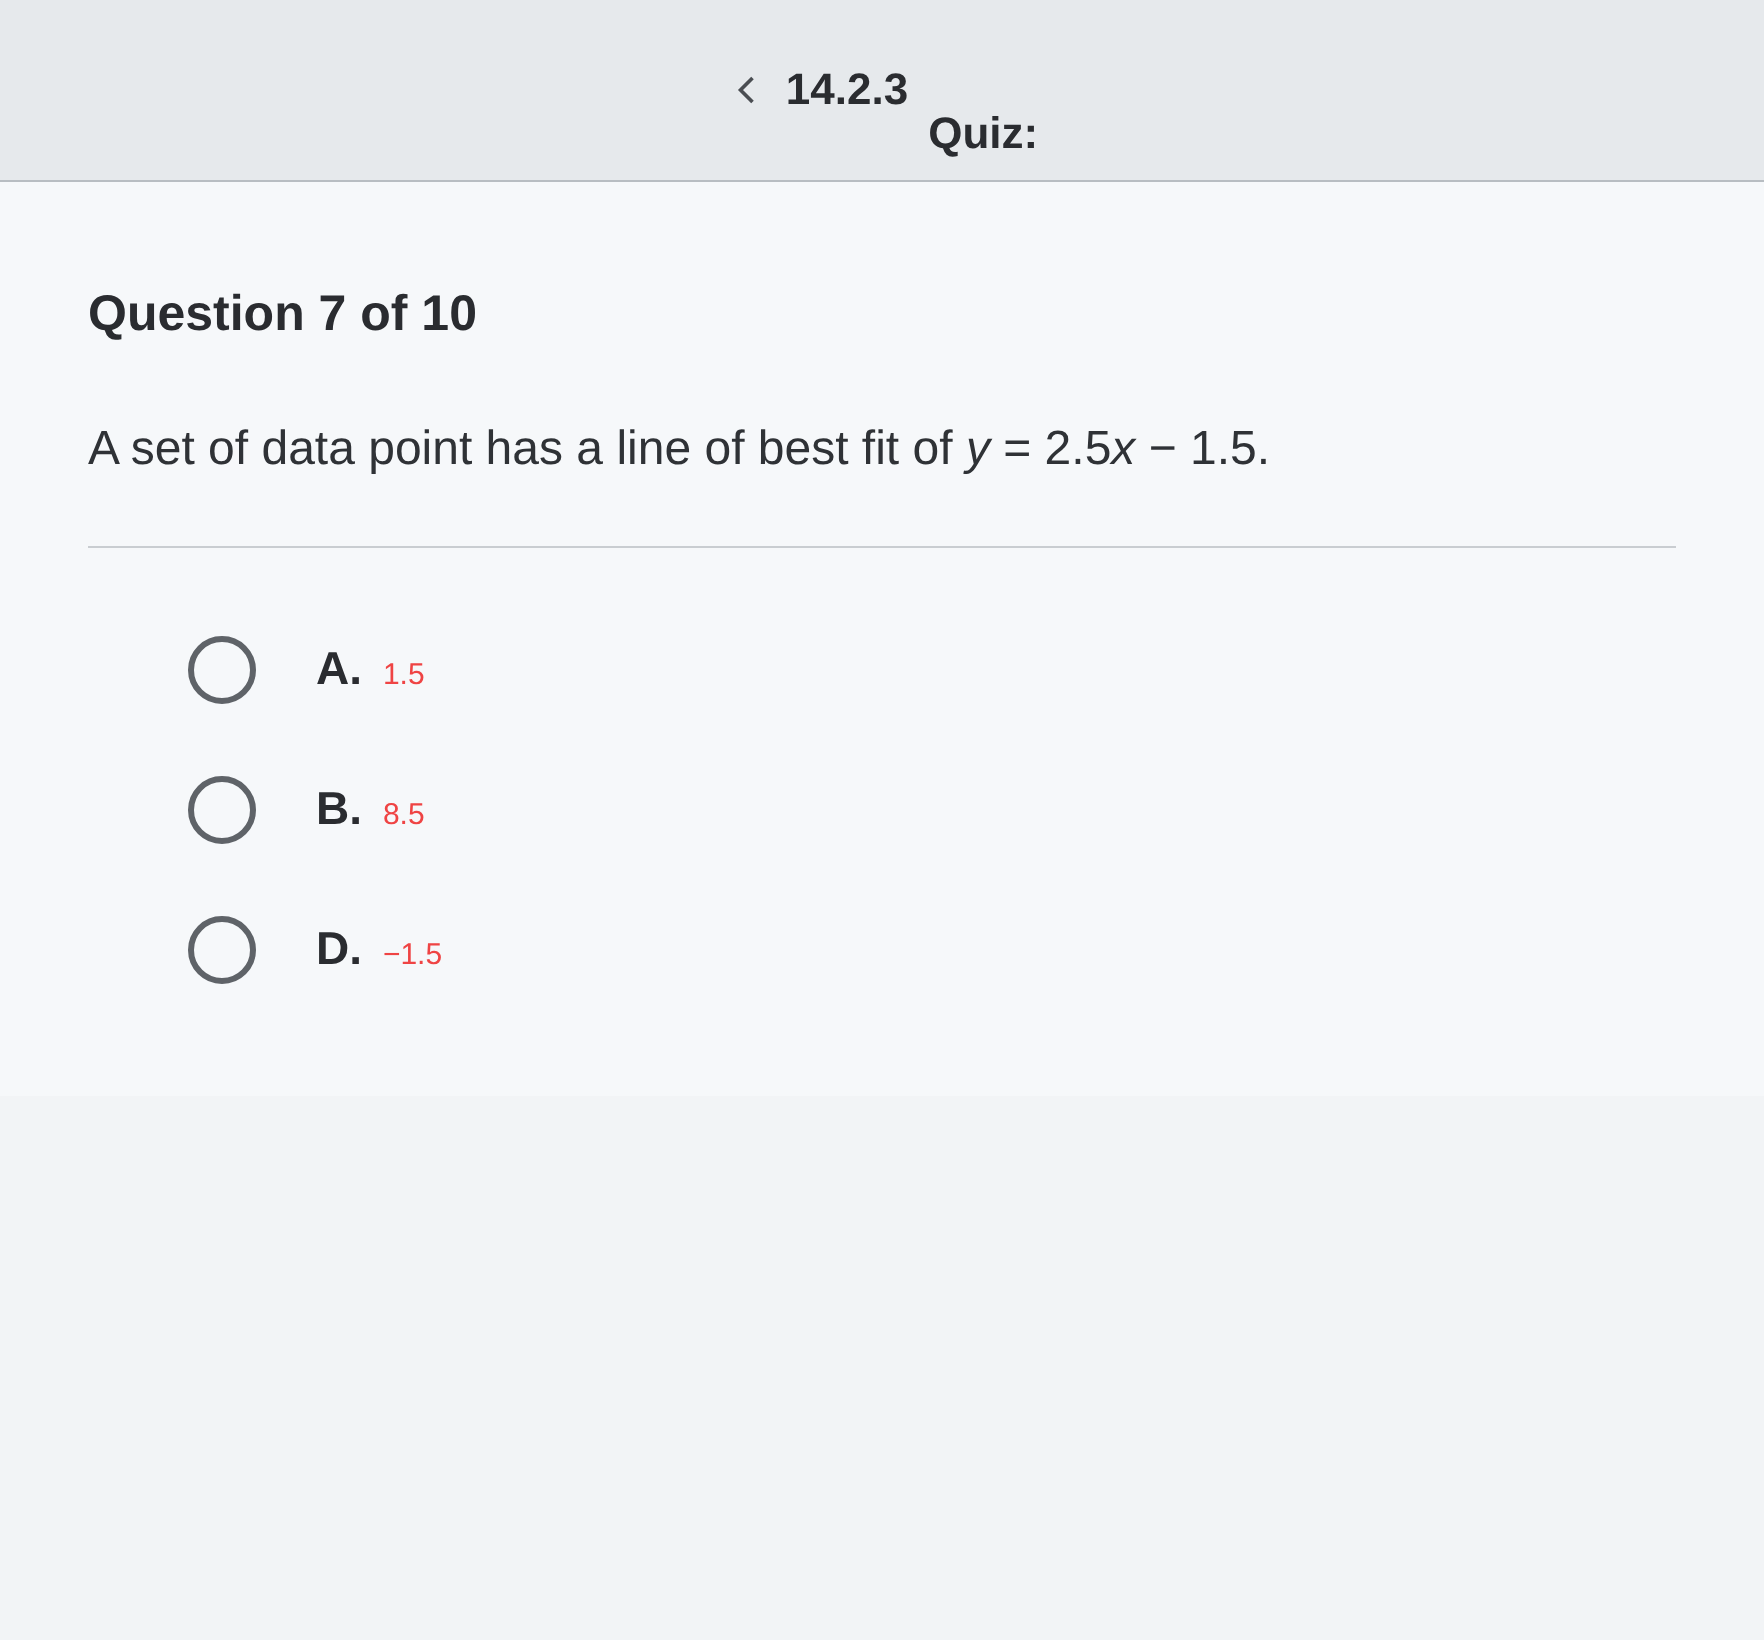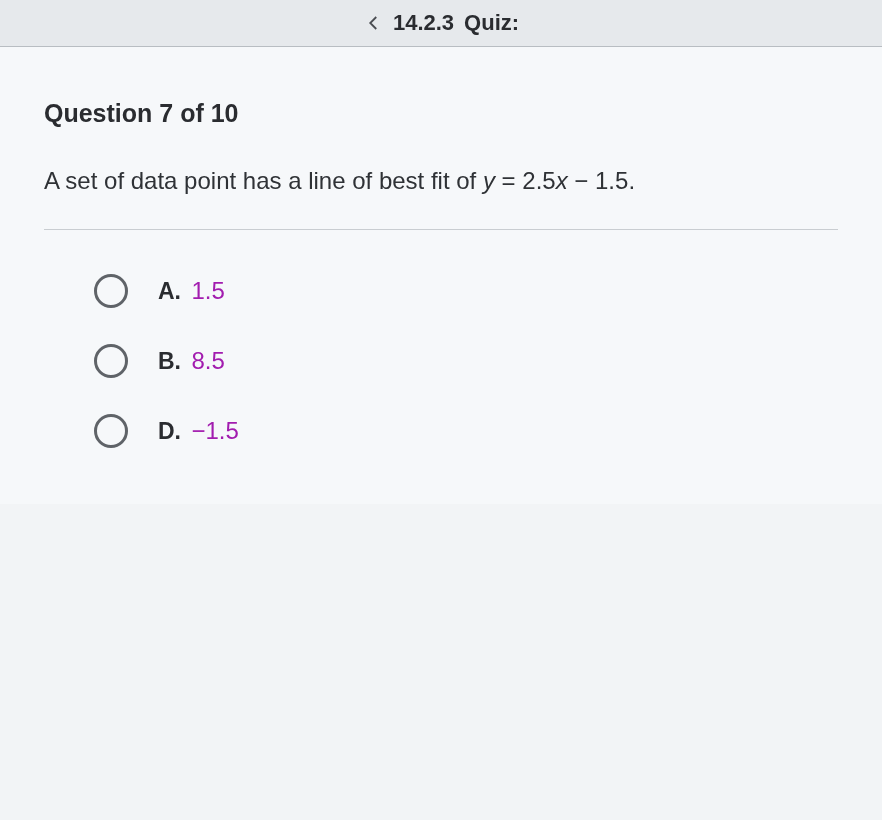--- a/index.html
+++ b/index.html
@@ -22,21 +22,21 @@
   }
   .back-icon {
     width: 22px;
     height: 22px;
     display: flex;
     align-items: center;
     justify-content: center;
     color: #4a4d52;
   }
   .quiz-code { font-weight: 700; font-size: 22px; color: #2a2c30; }
-  .quiz-label { font-weight: 700; font-size: 22px; color: #2a2c30; margin-left: 2px;}
+  .quiz-label { font-weight: 700; font-size: 22px; color: #2a2c30; margin-left: 2px; margin-top: 44px;}
   .quiz-title { font-weight: 400; font-size: 22px; color: #4a4d52; margin-left: 6px;}
   .content {
     background: #f6f8fa;
     padding: 52px 44px 20px 44px;
   }
   .question-heading {
     font-weight: 700;
     font-size: 25px;
     color: #2a2c30;
     margin-bottom: 36px;
@@ -80,21 +80,21 @@
     margin-left: -5px;
     margin-right: -5px;
     position: relative;
   }
   .hand-icon {
     position: absolute;
     font-size: 20px;
     color: #4a4d52;
   }
   .opt-letter { font-weight: 700; font-size: 23px; color: #2a2c30; }
-  .opt-text { font-weight: 400; font-size: 24px; color: #a21caf; margin-left: 6px;}
+  .opt-text { font-weight: 400; font-size: 15px; color: #ef4444; margin-left: 6px;}
 </style>
 </head>
 <body>
 
 <div class="header">
   <span class="back-icon">
     <svg width="18" height="18" viewBox="0 0 24 24" fill="none" stroke="#4a4d52" stroke-width="2.4">
       <polyline points="15 4 7 12 15 20"></polyline>
     </svg>
   </span>

